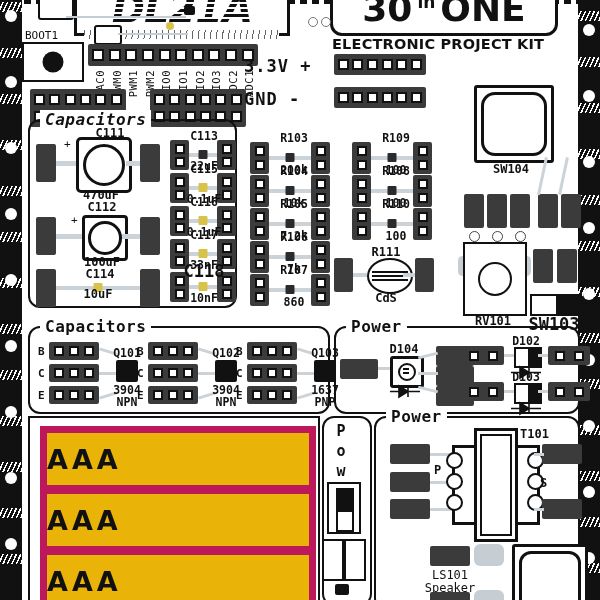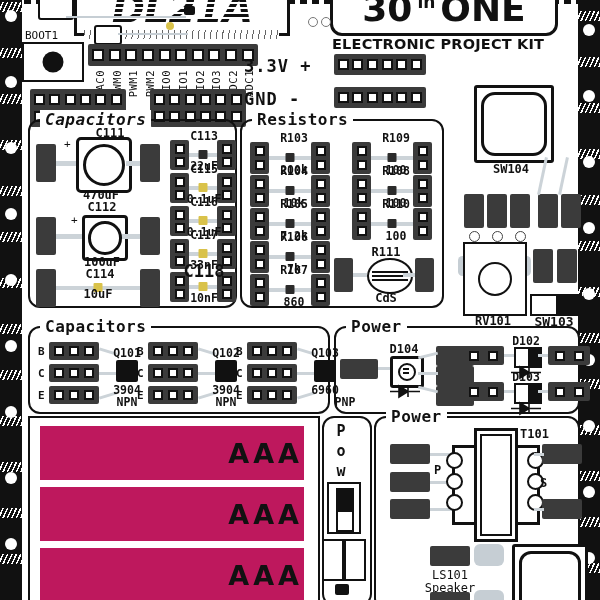--- a/index.html
+++ b/index.html
@@ -54,22 +54,22 @@
   .can .circ{position:absolute;inset:8%;border:3px solid #111;border-radius:50%;}
   .sq{position:absolute;background:#111;}
   .box{position:absolute;border:3px solid #111;background:#fff;border-radius:4px;}
   .box2{position:absolute;border:2.4px solid #111;background:#fff;}
   .switch{position:absolute;border:2.6px solid #111;background:#fff;display:flex;}
   .switch .half{flex:1;}
   .switch .on{background:#111;}
   .diodebody{position:absolute;border:2.4px solid #111;background:#fff;display:flex;}
   .diodebody .dk{flex:1;background:#111;}
   .diodebody .lt{flex:1;background:#fff;}
-  .batt{position:absolute;border:1px solid #be185d;background:#be185d;
-        display:flex;align-items:center;justify-content:flex-end;}
+  .batt{position:absolute;border:7px solid #be185d;background:#eab308;
+        display:flex;align-items:center;justify-content:flex-start;}
   .batt span{font-size:27px;font-weight:800;letter-spacing:4px;
         font-family:"DejaVu Sans", sans-serif;}
   .vtext{position:absolute;font-size:15px;letter-spacing:2px;font-weight:600;
       font-family:"DejaVu Sans Mono", monospace;
       writing-mode:vertical-rl;text-orientation:upright;}
 
   
   .logo{position:absolute;border:3px solid #111;border-radius:12px;background:#fff;
         display:flex;align-items:center;justify-content:center;overflow:hidden;}
   .logo span{font-size:36px;font-weight:800;font-family:"DejaVu Sans", sans-serif;}
@@ -365,23 +365,20 @@
           <div class="bodyY"></div>
         </div>
         <div class="hdr v" style="left:195px;top:268px;width:19px;height:30px;">
           <div class="pad" style="width:10px;height:10px;"></div>
           <div class="pad" style="width:10px;height:10px;"></div>
         </div>
         <div class="lbl c b" style="left:182px;top:257px;font-size:17px;">C118</div>
         <div class="lbl c b" style="left:182px;top:287px;font-size:11.5px;">10nF</div>
       </div>
 
-    <div class="grp" style="left:218px;top:115px;width:200px;height:185px;">
-      <div class="grp-title">Resistors</div>
-    </div>
     <div id="res-left">
         <div class="hdr v" style="left:228px;top:138px;width:19px;height:32px;">
           <div class="pad" style="width:10px;height:10px;"></div>
           <div class="pad" style="width:10px;height:10px;"></div>
         </div>
         <div class="res" style="left:247px;top:152px;width:42px;">
           <div class="body"></div>
         </div>
         <div class="hdr v" style="left:289px;top:138px;width:19px;height:32px;">
           <div class="pad" style="width:10px;height:10px;"></div>
@@ -518,21 +515,21 @@
       <div style="position:absolute;left:50%;top:50%;transform:translate(-50%,-50%);
                   width:30px;height:30px;border:2.6px solid #111;border-radius:50%;"></div>
     </div>
     <div class="lbl c b" style="left:471px;top:310px;font-size:12px;">RV101</div>
     <div class="hdr v" id="ctl-p6" style="left:511px;top:245px;width:20px;height:34px;"></div>
     <div class="hdr v" id="ctl-p7" style="left:535px;top:245px;width:20px;height:34px;"></div>
     <div class="switch" style="left:508px;top:290px;width:48px;height:18px;">
       <div class="half"></div>
       <div class="half on"></div>
     </div>
-    <div class="lbl c b" style="left:532px;top:310px;font-size:13px;">SW103</div>
+    <div class="lbl c b" style="left:532px;top:310px;font-size:17px;">SW103</div>
 
     <div class="grp" style="left:6px;top:322px;width:298px;height:84px;">
       <div class="grp-title">Capacitors</div>
     </div>
     <div id="transistors">
         <div class="lbl b" style="left:16px;top:341px;font-size:11px;">B</div>
         <div class="hdr" style="left:27px;top:338px;width:50px;height:18px;">
           <div class="pad" style="width:10px;height:10px;"></div>
           <div class="pad" style="width:10px;height:10px;"></div>
           <div class="pad" style="width:10px;height:10px;"></div>
@@ -597,22 +594,22 @@
         <div class="trace" style="left:275px;top:368px;width:18px;height:3px;transform:rotate(0deg);"></div>
         <div class="lbl b" style="left:214px;top:385px;font-size:11px;">E</div>
         <div class="hdr" style="left:225px;top:382px;width:50px;height:18px;">
           <div class="pad" style="width:10px;height:10px;"></div>
           <div class="pad" style="width:10px;height:10px;"></div>
           <div class="pad" style="width:10px;height:10px;"></div>
         </div>
         <div class="trace" style="left:275px;top:390px;width:18px;height:3px;transform:rotate(-17deg);"></div>
         <div class="sq" style="left:292px;top:356px;width:22px;height:22px;border-radius:2px;"></div>
         <div class="lbl c b" style="left:303px;top:342px;font-size:11.5px;">Q103</div>
-        <div class="lbl c b" style="left:303px;top:379px;font-size:11.5px;">6960</div>
-        <div class="lbl c b" style="left:303px;top:391px;font-size:11.5px;margin-left:20px;">PNP</div>
+        <div class="lbl c b" style="left:303px;top:379px;font-size:11.5px;">1637</div>
+        <div class="lbl c b" style="left:303px;top:391px;font-size:11.5px;">PNP</div>
       </div>
 
     <div class="grp" style="left:312px;top:322px;width:242px;height:84px;">
       <div class="grp-title">Power</div>
     </div>
 
     <div class="hdr" id="d104-in" style="left:318px;top:355px;width:38px;height:20px;"></div>
     <div class="trace" style="left:356px;top:363px;width:12px;height:3px;"></div>
     <div class="led" style="left:368px;top:352px;width:28px;height:26px;">
         <div class="ledc"></div>

